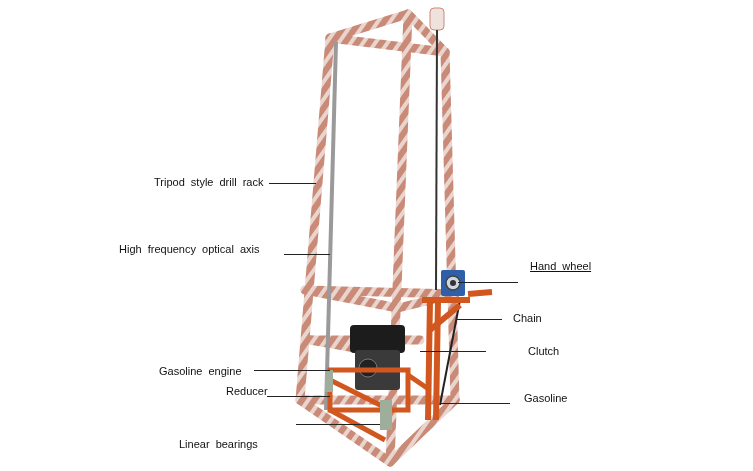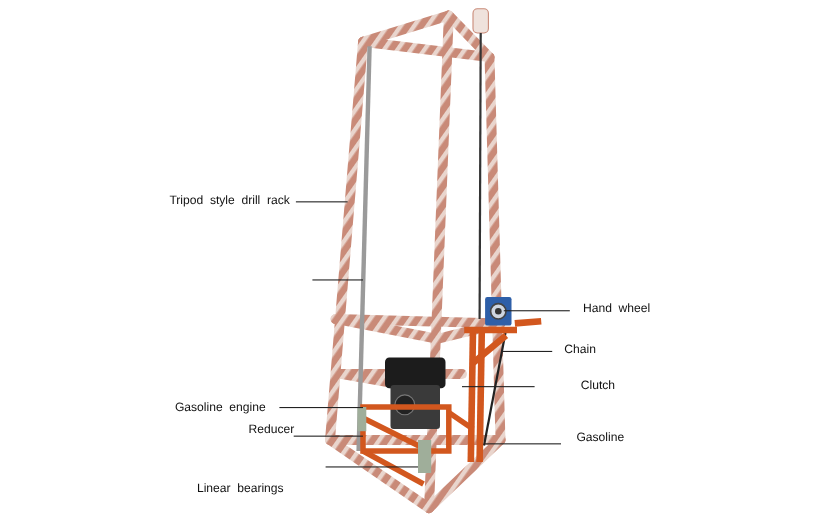--- a/index.html
+++ b/index.html
@@ -73,23 +73,24 @@
       <line x1="408" y1="375" x2="430" y2="390"></line>
     </g>
 
     <rect x="380" y="400" width="12" height="30" fill="#9fae9a"></rect>
     <rect x="325" y="370" width="8" height="22" fill="#9fae9a"></rect>
   </svg>
 
   <div class="label" style="left:154px;top:176px;">Tripod style drill rack</div>
   <div class="leader" style="left:269px;top:183px;width:47px;"></div>
 
+  <div class="label" style="left:119px;top:243px;">High frequency optical axis</div>
   <div class="leader" style="left:284px;top:254px;width:46px;"></div>
 
-  <div class="label" style="left:530px;top:275px;">Hand wheel</div>
+  <div class="label" style="left:530px;top:260px;text-decoration:underline;">Hand wheel</div>
   <div class="leader" style="left:458px;top:282px;width:60px;"></div>
 
   <div class="label" style="left:513px;top:312px;">Chain</div>
   <div class="leader" style="left:456px;top:319px;width:46px;"></div>
 
   <div class="label" style="left:528px;top:345px;">Clutch</div>
   <div class="leader" style="left:420px;top:351px;width:66px;"></div>
 
   <div class="label" style="left:159px;top:365px;text-align:center;">Gasoline engine</div>
   <div class="leader" style="left:254px;top:370px;width:76px;"></div>

